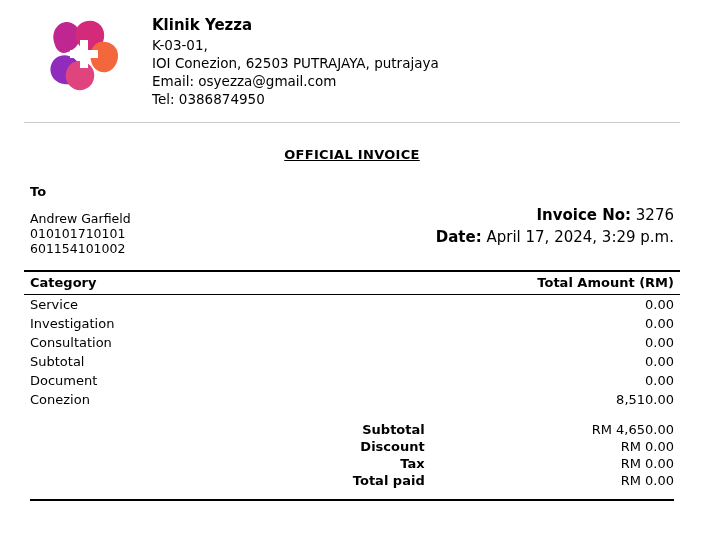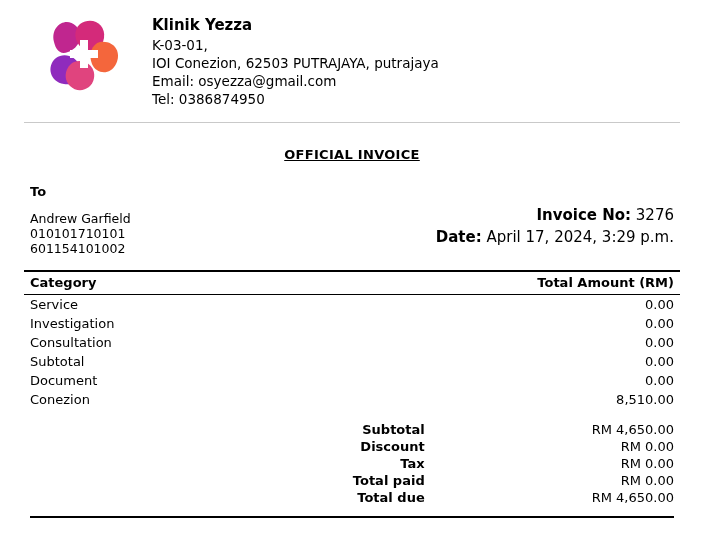--- a/index.html
+++ b/index.html
@@ -240,22 +240,18 @@
         <td class="value">RM 0.00</td>
       </tr>
       <tr>
         <td class="label">Tax</td>
         <td class="value">RM 0.00</td>
       </tr>
       <tr>
         <td class="label">Total paid</td>
         <td class="value">RM 0.00</td>
       </tr>
-      <tr>
-        <td class="label">Total due</td>
-        <td class="value">RM 4,650.00</td>
-      </tr>
     </tbody>
   </table>
 
   <hr class="bottom-rule">
 
 </div>
 
 </body></html>

